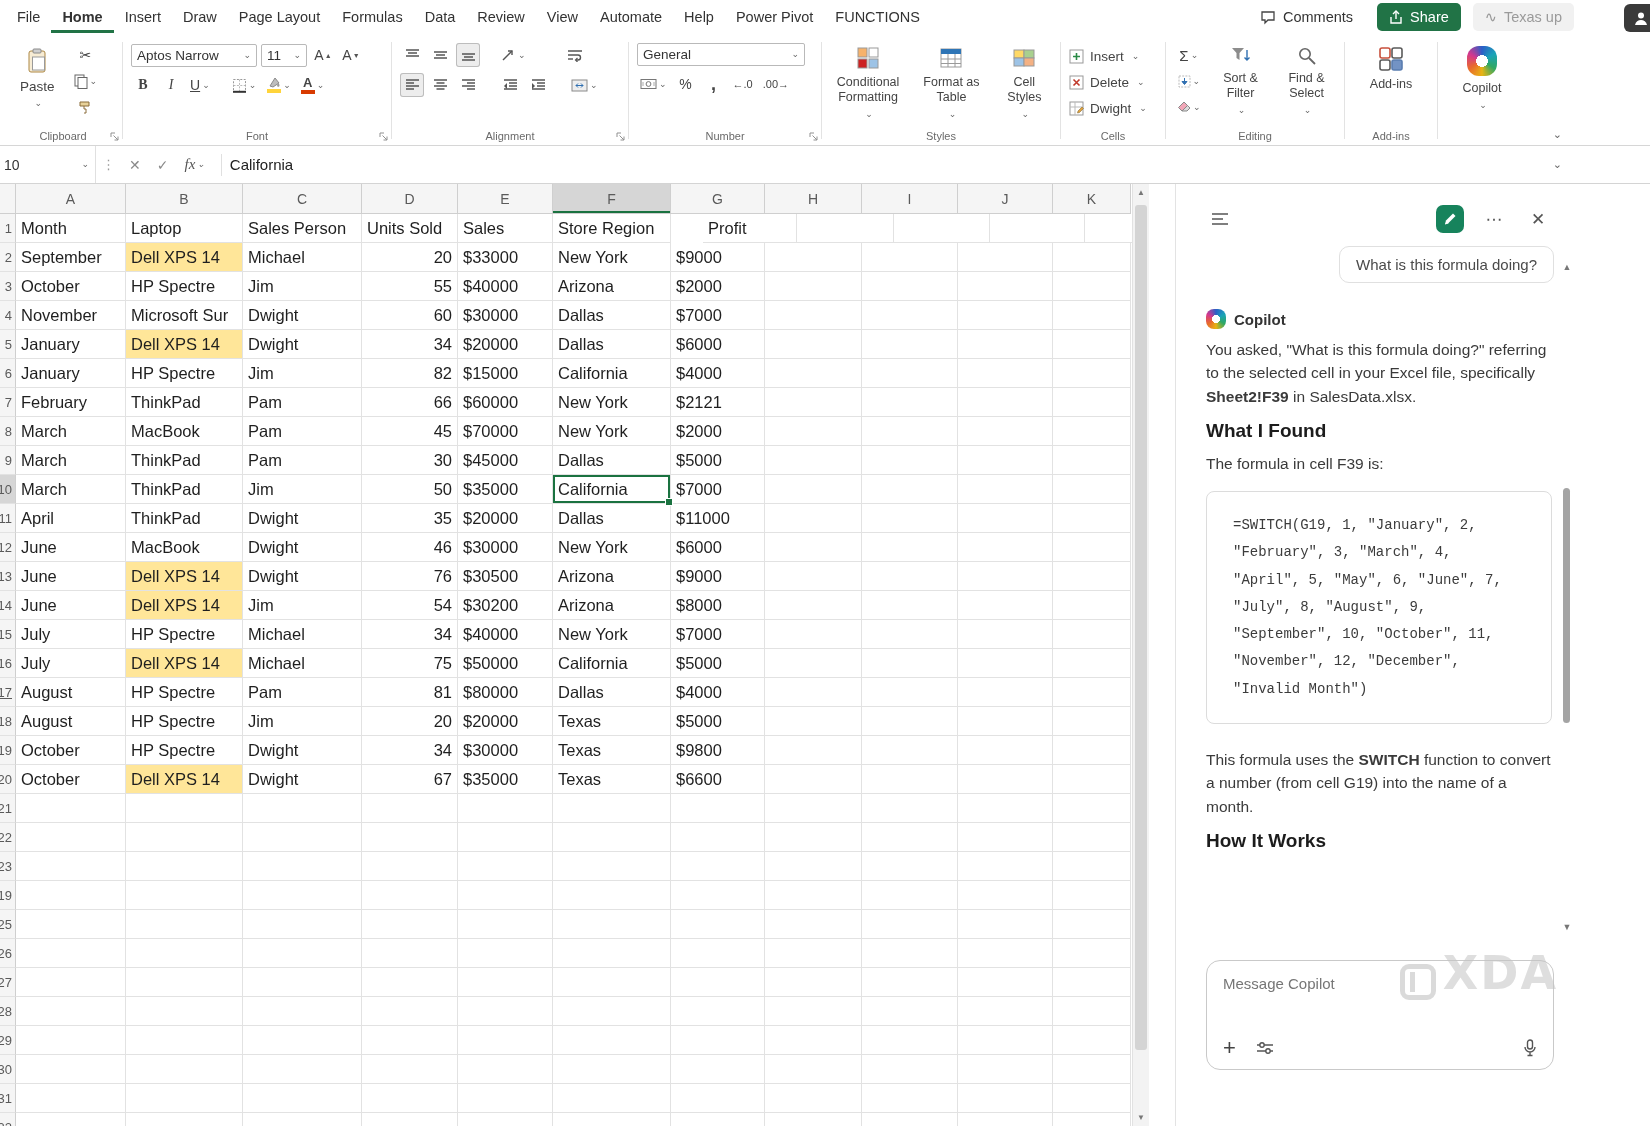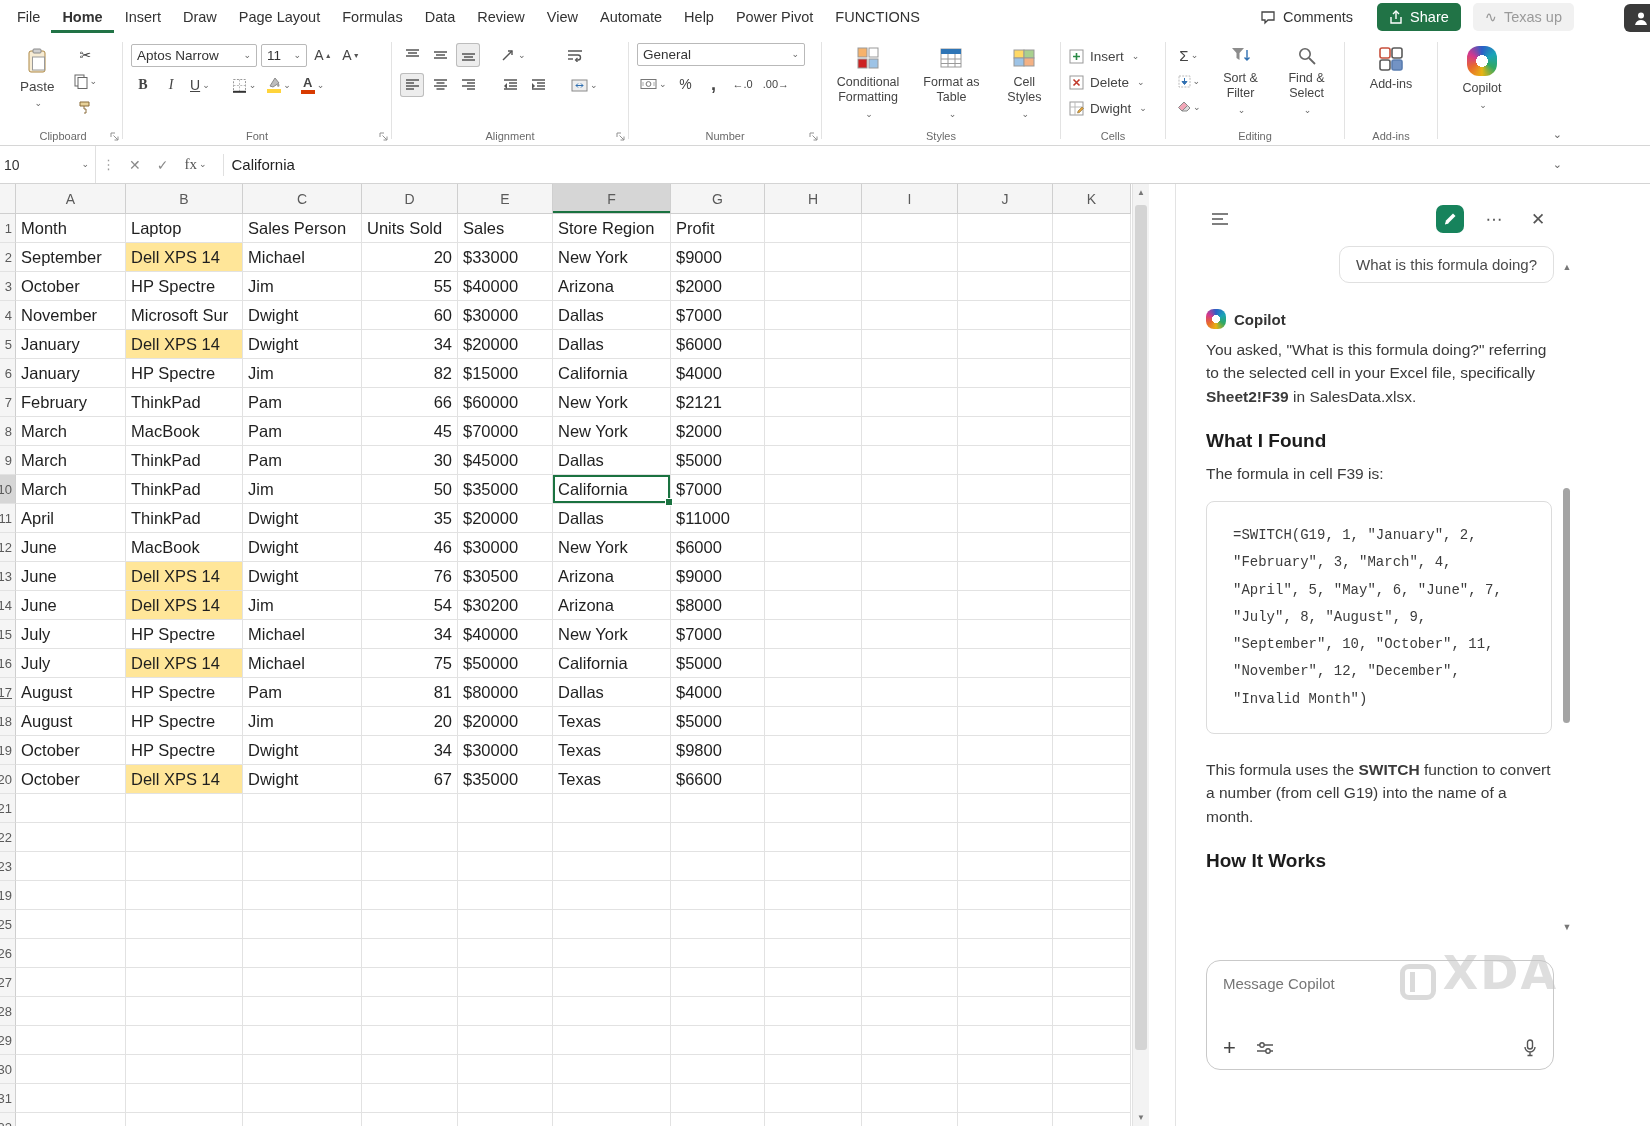--- a/index.html
+++ b/index.html
@@ -42,21 +42,21 @@
 .ribbon-collapse{position:absolute;right:88px;bottom:4px;font-size:11px;color:#666}
 .cplogo{border-radius:40%;background:radial-gradient(circle at center,#fff 0 27%,rgba(255,255,255,0) 28%),conic-gradient(#2b5fc7,#1aa3b8,#2fa864,#e8b413,#e86a2d,#d3378f,#2b5fc7)}
 .cplogo.lg{width:30px;height:30px}
 .cplogo.sm{width:20px;height:20px}
 
 
 .fbar{height:38px;display:flex;align-items:center;border-bottom:1px solid #d4d4d4;background:#fff;position:relative}
 .namebox{width:96px;height:100%;display:flex;align-items:center;justify-content:space-between;padding:0 6px 0 4px;font-size:14px;color:#333;border-right:1px solid #e0e0e0}
 .vdots{color:#9a9a9a;padding:0 6px;font-size:13px}
 .fbtn{color:#8a8a8a;padding:0 8px;font-size:14px;display:inline-flex;align-items:center}
-.fbtn.fx{font-family:"Liberation Serif",serif;color:#555;font-size:15px}
+.fbtn.fx{font-family:"Liberation Serif",serif;font-style:italic;color:#555;font-size:15px}
 .fdiv{width:1px;height:22px;background:#e0e0e0;margin:0 8px}
 .fvalue{font-size:15px;color:#222;flex:1}
 .fexpand{position:absolute;right:88px;top:12px;font-size:11px;color:#666}
 
 
 .main{display:flex;height:942px}
 .grid-area{width:1149px;position:relative;overflow:hidden;flex:none}
 .colheaders{display:flex;height:30px}
 .gh{border-right:1px solid #cfcfcf;border-bottom:1px solid #cfcfcf;background:#f5f5f5;display:flex;align-items:center;justify-content:center;font-size:14px;color:#5a5a5a;flex:none}
 .gh.sel{background:#d6d6d6;box-shadow:inset 0 -2px 0 #1a7240}
@@ -77,21 +77,21 @@
 .panel{flex:1;margin-left:26px;border-left:1px solid #e3e3e3;position:relative;display:flex;flex-direction:column;background:#fff;padding-right:88px}
 .panel-header{height:60px;display:flex;align-items:center;justify-content:space-between;padding:10px 10px 0 30px}
 .ph-right{display:flex;align-items:center;gap:16px}
 .phbtn{display:inline-flex;align-items:center;justify-content:center;width:28px;height:28px;color:#555;font-size:17px}
 .newchat{width:28px;height:28px;border-radius:7px;background:#17835c;display:flex;align-items:center;justify-content:center}
 .panel-scroll{flex:1;overflow:hidden;padding:2px 8px 0 30px;display:flex;flex-direction:column}
 .user-bubble{align-self:flex-end;border:1px solid #e0e0e0;border-radius:10px;padding:9px 16px;font-size:15px;color:#4a4a4a;margin:0 0 16px}
 .bot-head{display:flex;align-items:center;gap:8px;margin:10px 0 9px}
 .bot-name{font-weight:700;font-size:15px;color:#333}
 .ptext{font-size:15.5px;line-height:1.5;color:#3a3a3a}
-.ph3{font-size:19px;font-weight:700;color:#1c1c1c;margin:22px 0 10px}
+.ph3{font-size:19px;font-weight:700;color:#1c1c1c;margin:12px 0 10px}
 .code{border:1px solid #dcdcdc;border-radius:8px;padding:20px 26px;margin:16px 2px 24px 0;font-family:"Liberation Mono","DejaVu Sans Mono",monospace;font-size:14px;line-height:1.95;color:#3c3c3c;white-space:pre-wrap;word-break:break-word}
 .panel-bottom{position:relative;margin:6px 8px 56px 30px}
 .inputbox{border:1.5px solid #c9c9c9;border-radius:14px;height:110px;padding:14px 16px 10px;display:flex;flex-direction:column;justify-content:space-between;background:#fff}
 .inputbox input{border:0;outline:0;font-size:15px;color:#444;font-family:inherit;background:transparent;width:100%}
 .inputbox input::placeholder{color:#767676}
 .input-icons{display:flex;align-items:center;gap:20px;color:#555}
 .plus{font-size:22px;color:#444;line-height:1}
 .mic{margin-left:auto}
 .watermark{position:absolute;right:-4px;top:-14px;display:flex;align-items:flex-end;gap:7px;pointer-events:none;opacity:.55}
 .wm-box{width:36px;height:36px;border:5px solid #bdbdbd;border-radius:9px;position:relative}
@@ -534,21 +534,21 @@
       </div>
     <div id="gridbody">
         <div class="grow">
           <div class="grh" style="width: 16px;">1</div>
           <div class="gc" style="width: 110px;">Month</div>
           <div class="gc" style="width: 117px;">Laptop</div>
           <div class="gc" style="width: 119px;">Sales Person</div>
           <div class="gc" style="width: 96px;">Units Sold</div>
           <div class="gc" style="width: 95px;">Sales</div>
           <div class="gc" style="width: 118px;">Store Region</div>
-          <div class="gc" style="width: 94px;">Profit</div>
+          <div class="gc" style="width: 94px; margin-left: 32px;">Profit</div>
           <div class="gc" style="width: 97px;"></div>
           <div class="gc" style="width: 96px;"></div>
           <div class="gc" style="width: 95px;"></div>
           <div class="gc" style="width: 78px;"></div>
         </div>
         <div class="grow">
           <div class="grh" style="width: 16px;">2</div>
           <div class="gc" style="width: 110px;">September</div>
           <div class="gc hl" style="width: 117px;">Dell XPS 14</div>
           <div class="gc" style="width: 119px;">Michael</div>

